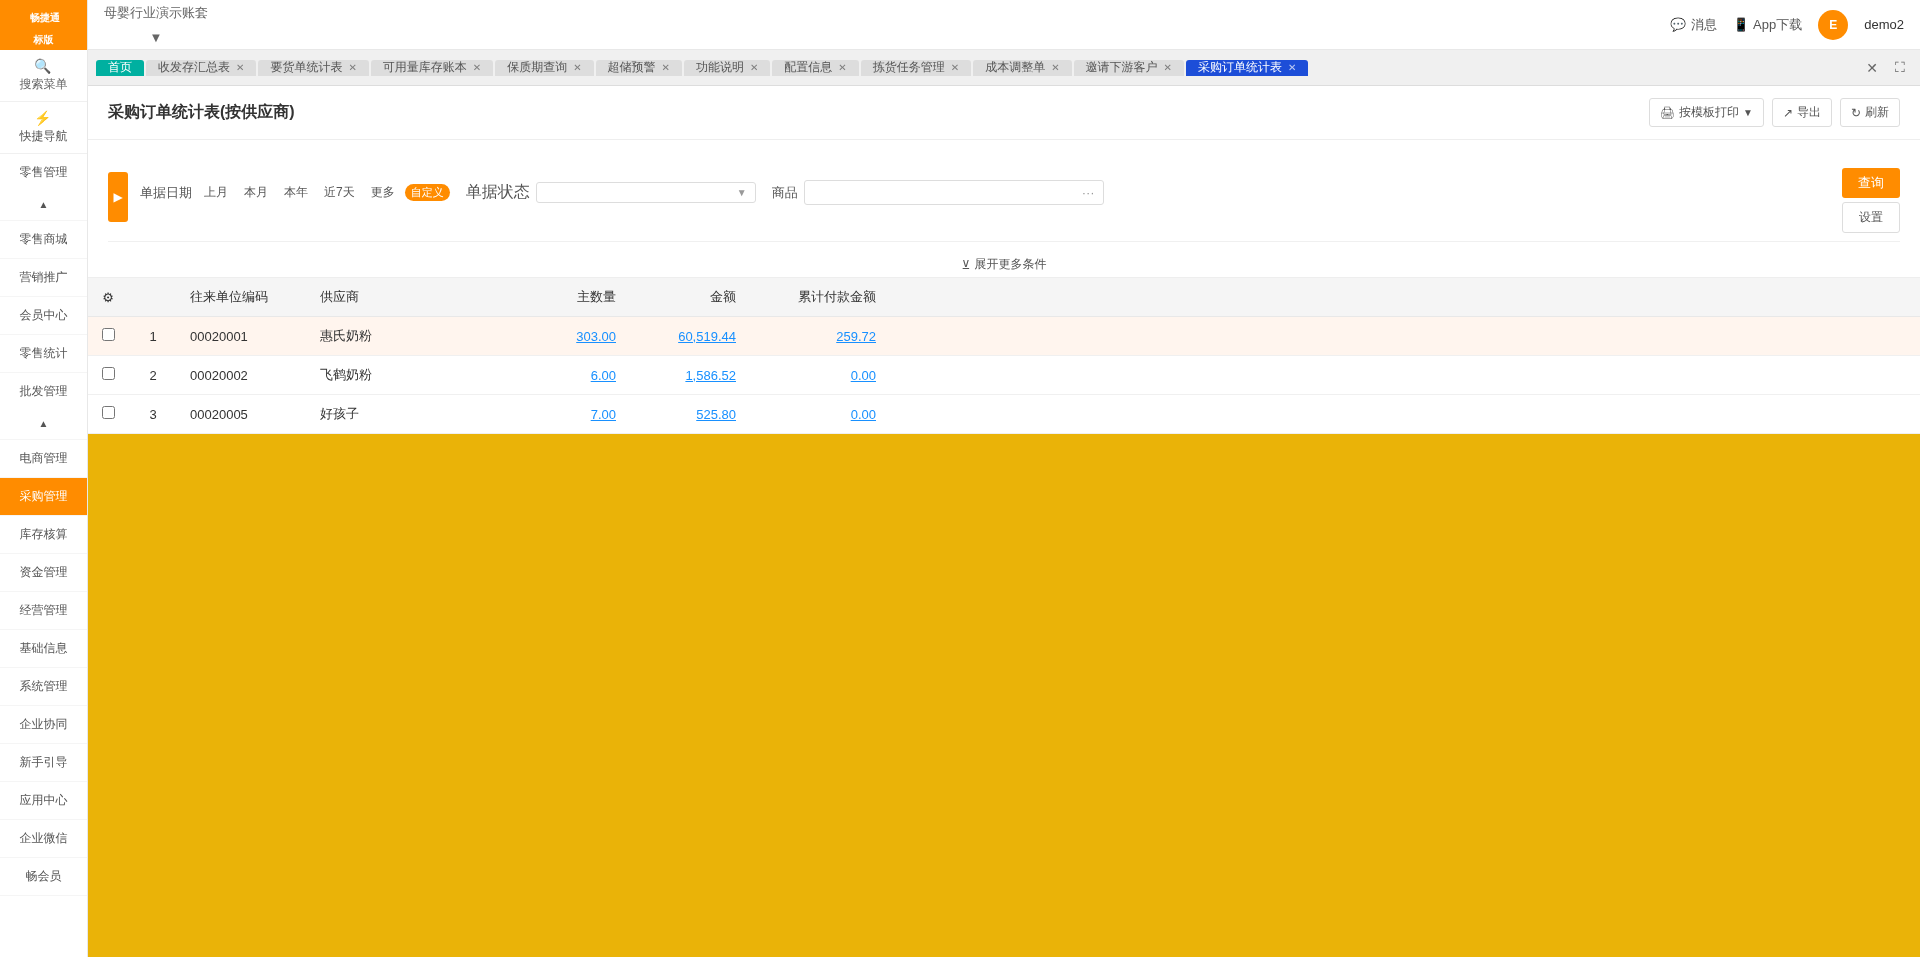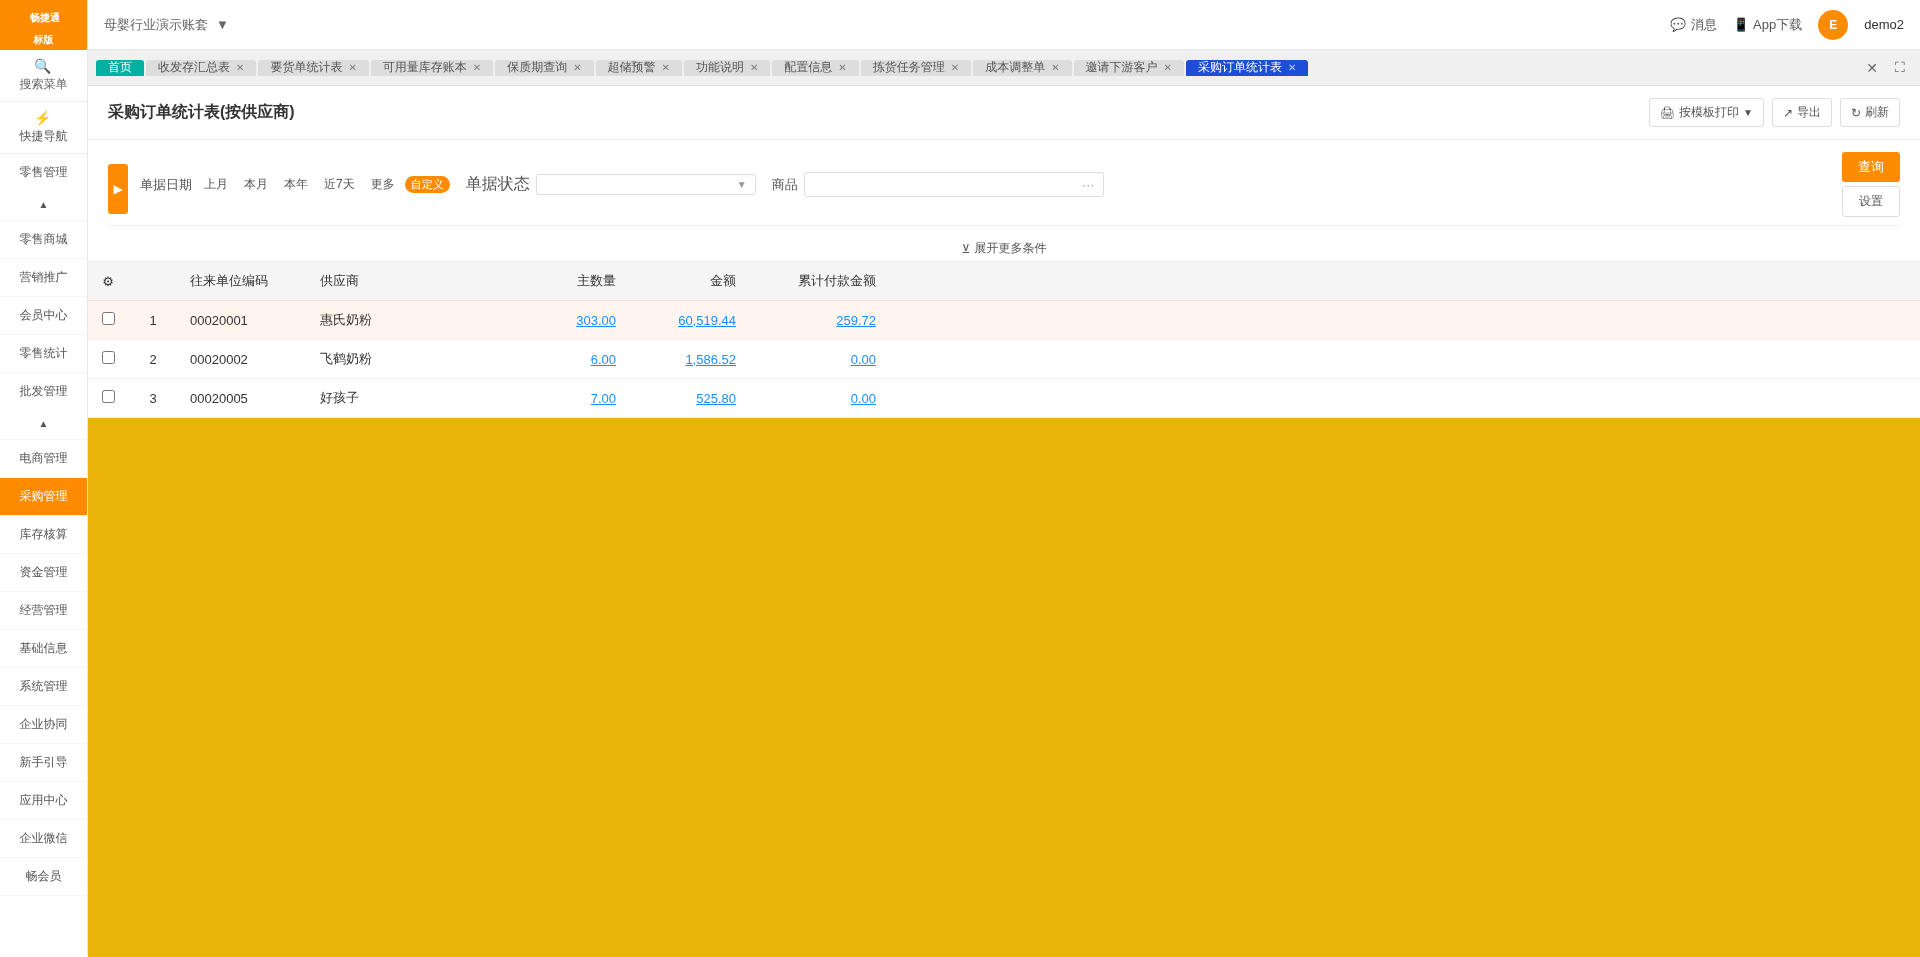--- a/index.html
+++ b/index.html
@@ -86,20 +86,21 @@
       padding: 0 16px;
       border-bottom: 1px solid #e8e8e8;
       justify-content: space-between;
     }
     .topbar-left {
       display: flex;
       align-items: center;
       gap: 8px;
       color: #666;
       font-size: 13px;
+      flex-direction: column;
     }
     .topbar-right {
       display: flex;
       align-items: center;
       gap: 16px;
     }
     .topbar-right .msg-btn, .topbar-right .app-btn {
       display: flex;
       align-items: center;
       gap: 4px;
@@ -280,20 +281,21 @@
       justify-content: center;
     }
     .btn-search {
       background: #ff8c00;
       color: white;
       border: none;
       padding: 6px 16px;
       border-radius: 3px;
       font-size: 13px;
       cursor: pointer;
+      margin-top: 16px;
     }
     .btn-settings {
       border: 1px solid #ddd;
       background: white;
       padding: 6px 12px;
       border-radius: 3px;
       font-size: 12px;
       color: #555;
       cursor: pointer;
     }

